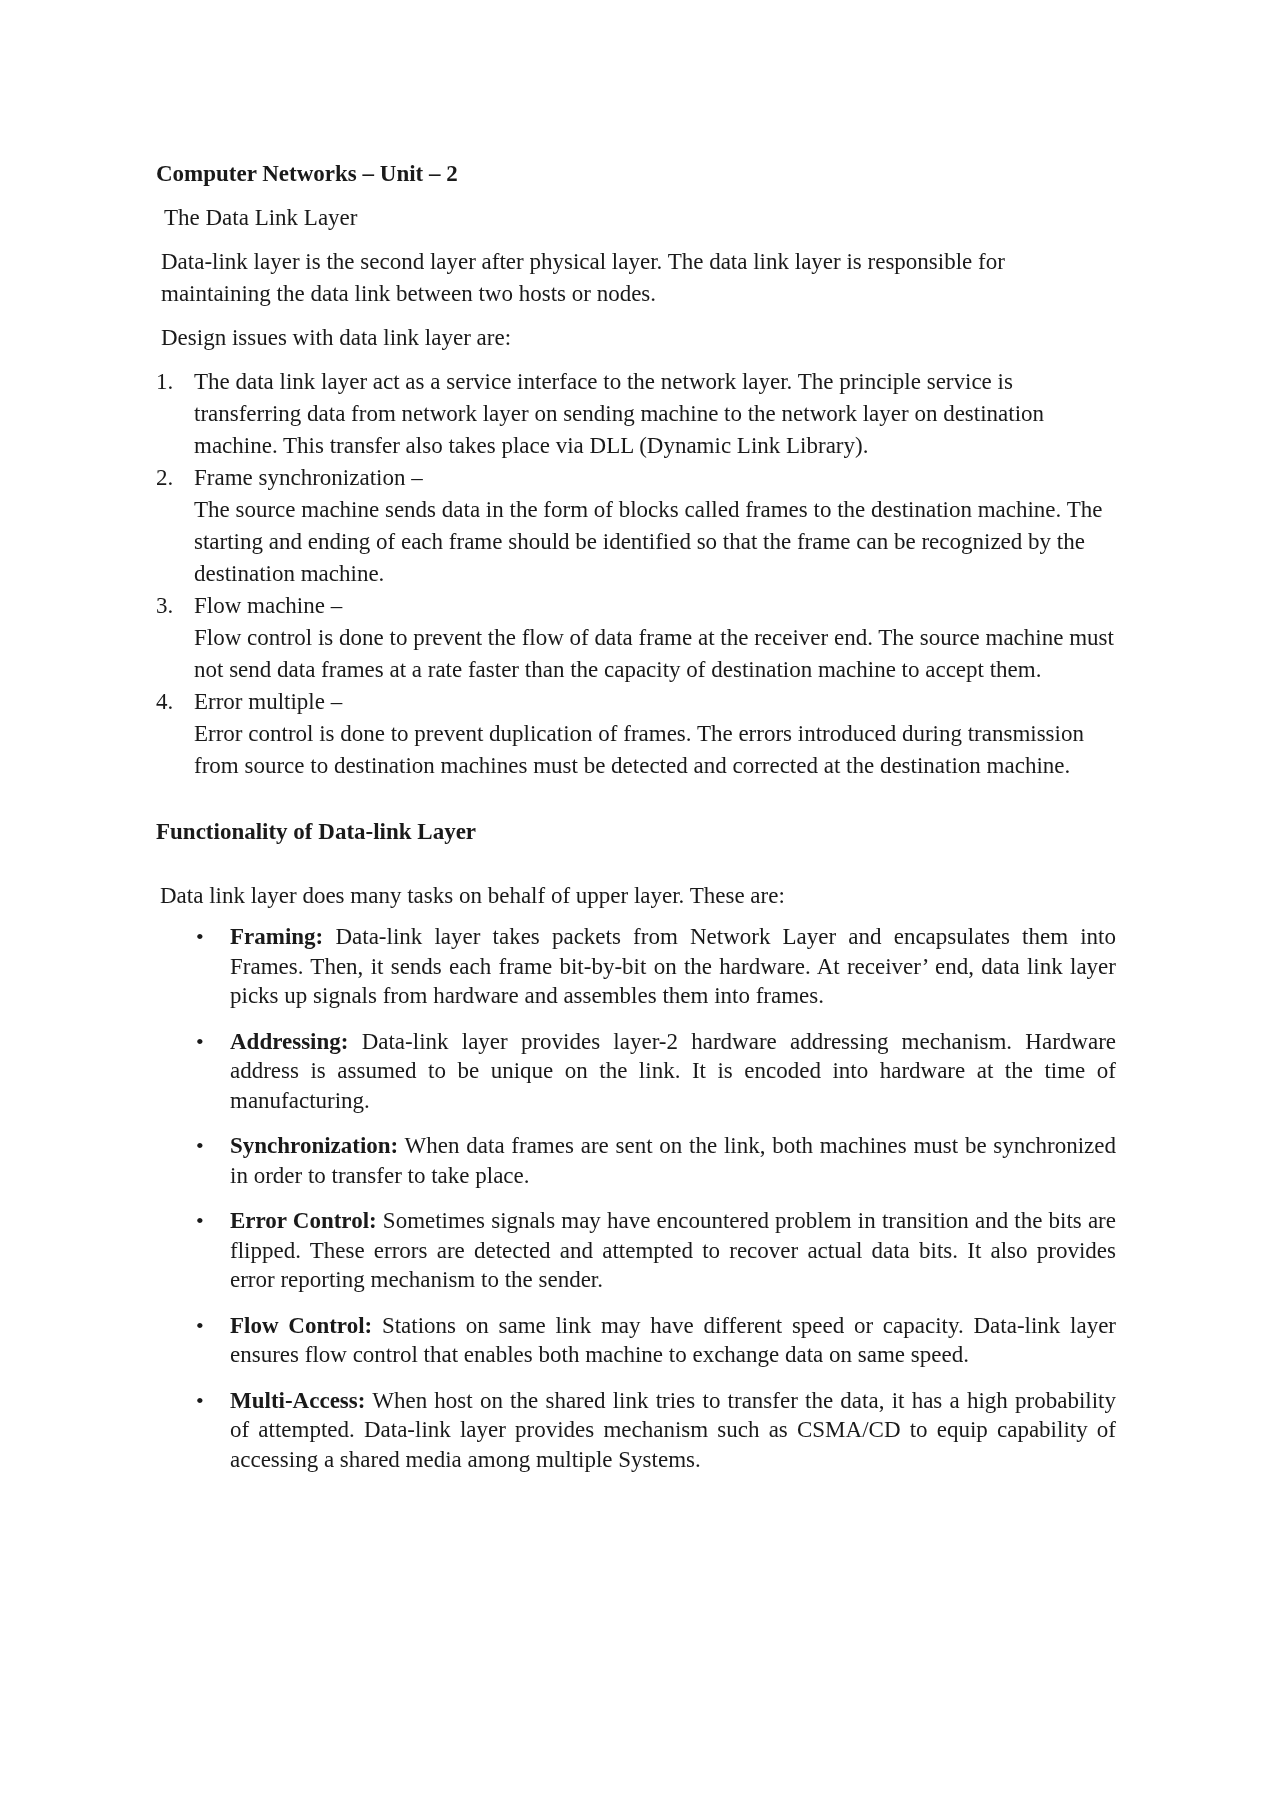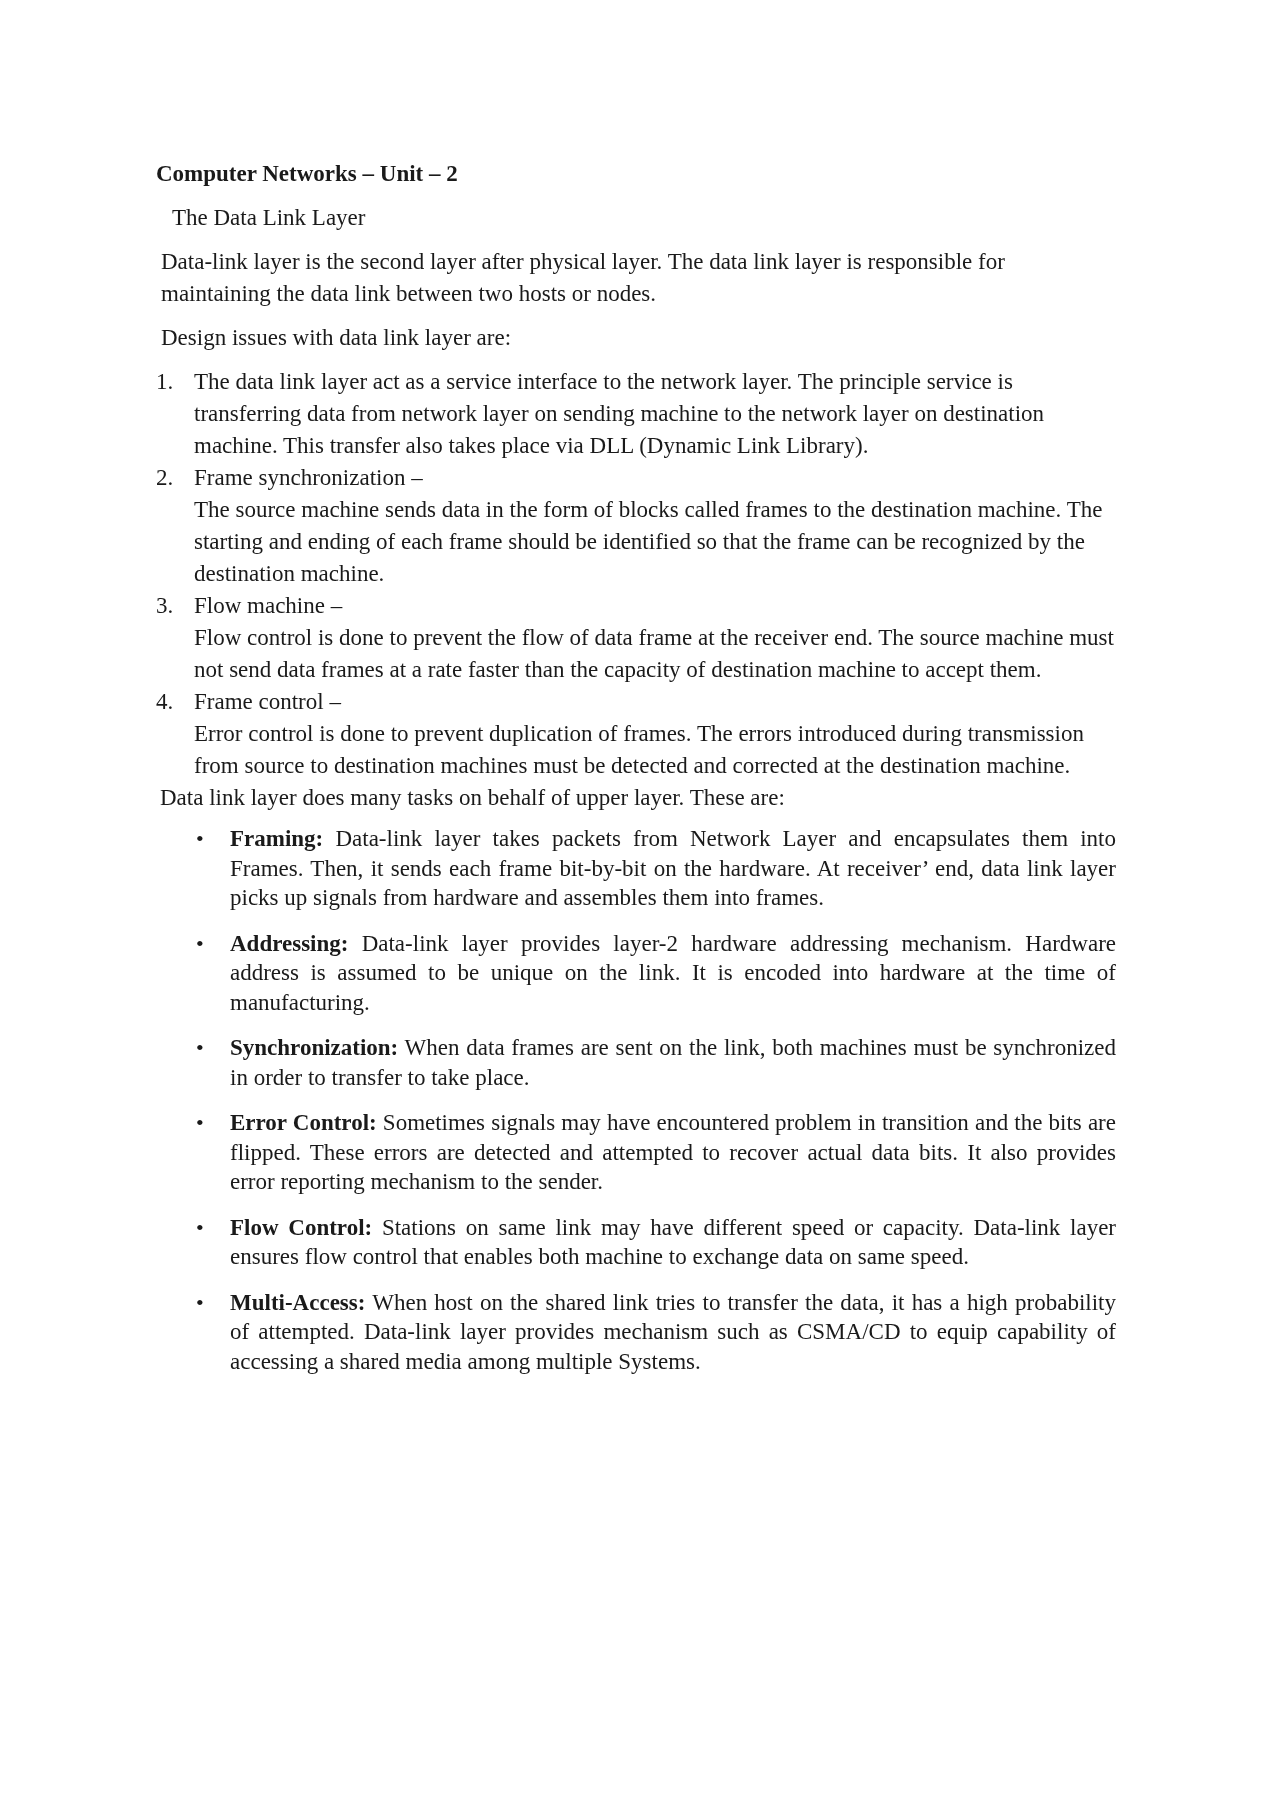--- a/index.html
+++ b/index.html
@@ -22,21 +22,21 @@
       left: 156px;
       top: 158px;
       width: 960px;
       font-family: Liberation Serif, serif;
     }
     .title {
       font-weight: bold;
       margin: 0 0 12px 0;
     }
     .subtitle {
-      margin: 0 0 12px 16px;
+      margin: 0 0 12px 8px;
     }
     p {
       margin: 0 0 12px 5px;
     }
     .numbered {
       list-style: none;
       padding: 0;
       margin: 0 0 0 0;
     }
     .numbered li {
@@ -98,25 +98,26 @@
       <div>Frame synchronization –</div>
       <div>The source machine sends data in the form of blocks called frames to the destination machine. The starting and ending of each frame should be identified so that the frame can be recognized by the destination machine.</div>
     </li>
     <li>
       <span class="num">3.</span>
       <div>Flow machine –</div>
       <div>Flow control is done to prevent the flow of data frame at the receiver end. The source machine must not send data frames at a rate faster than the capacity of destination machine to accept them.</div>
     </li>
     <li>
       <span class="num">4.</span>
-      <div>Frame control –</div>
+      <div>Error multiple –</div>
       <div>Error control is done to prevent duplication of frames. The errors introduced during transmission from source to destination machines must be detected and corrected at the destination machine.</div>
     </li>
   </ol>
 
+  <div class="section-heading">Functionality of Data-link Layer</div>
   <p class="intro">Data link layer does many tasks on behalf of upper layer. These are:</p>
 
   <ul class="bullets">
     <li>
       <span class="bullet">•</span>
       <span class="term">Framing:</span><span> Data-link layer takes packets from Network Layer and encapsulates them into Frames. Then, it sends each frame bit-by-bit on the hardware. At receiver’ end, data link layer picks up signals from hardware and assembles them into frames.</span>
     </li>
     <li>
       <span class="bullet">•</span>
       <span class="term">Addressing:</span><span> Data-link layer provides layer-2 hardware addressing mechanism. Hardware address is assumed to be unique on the link. It is encoded into hardware at the time of manufacturing.</span>

